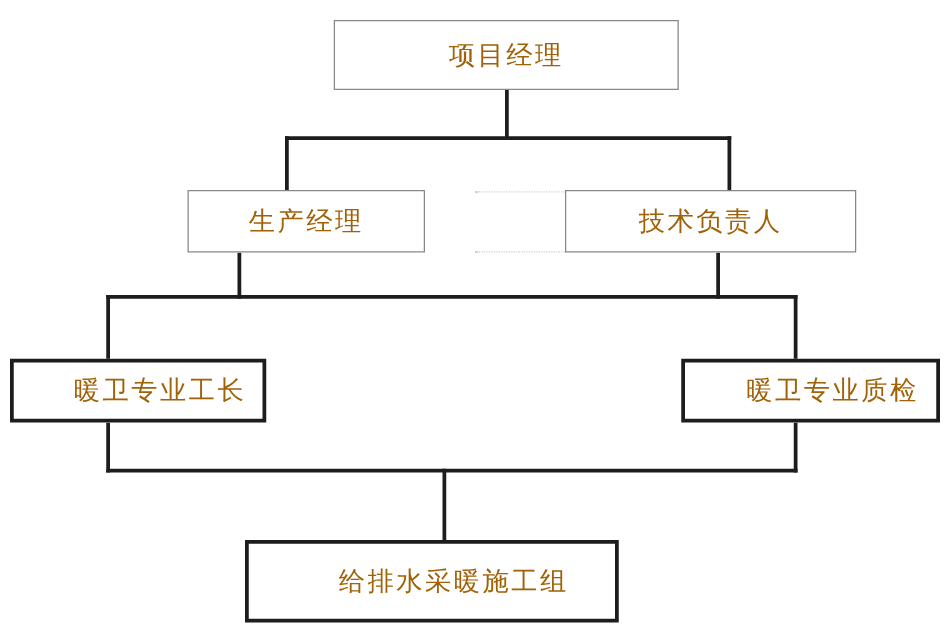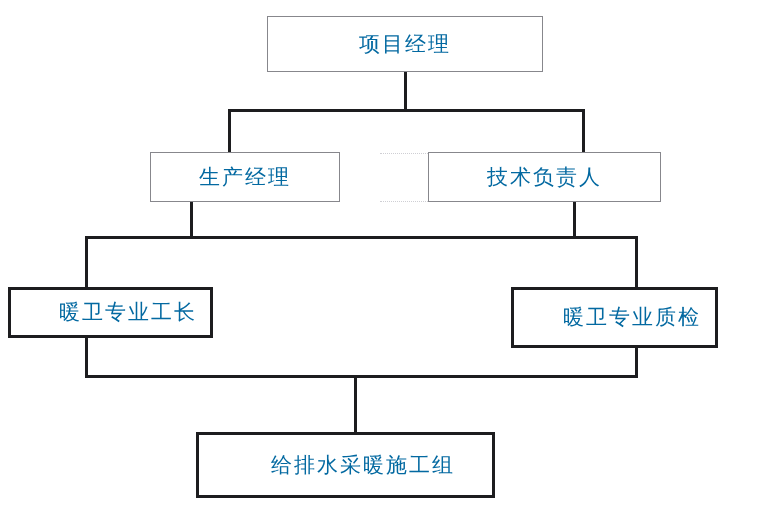--- a/index.html
+++ b/index.html
@@ -25,37 +25,37 @@
     box-sizing: border-box;
     display: flex;
     align-items: center;
     justify-content: center;
     background: #ffffff;
     z-index: 3;
   }
   .node .node-label {
     font-size: 21px;
     letter-spacing: 2px;
-    color: #0369a1;
+    color: #a16207;
     white-space: nowrap;
     line-height: 1;
   }
   .node.thin {
     border: 1.5px solid #87878c;
   }
   .node.thick {
     border: 3px solid #1d1d1f;
     padding-left: 35px;
   }
 
   #node-project-manager   { left: 267px; top: 16px;  width: 276px; height: 56px; }
   #node-production-manager{ left: 150px; top: 152px; width: 190px; height: 50px; }
-  #node-technical-director{ left: 428px; top: 152px; width: 233px; height: 50px; }
+  #node-technical-director{ left: 452px; top: 152px; width: 233px; height: 50px; }
   #node-hvac-foreman      { left: 8px;   top: 287px; width: 205px; height: 51px; }
-  #node-hvac-inspector    { left: 511px; top: 287px; width: 207px; height: 61px; justify-content: center; }
+  #node-hvac-inspector    { left: 545px; top: 287px; width: 207px; height: 51px; justify-content: center; }
   #node-construction-team { left: 196px; top: 432px; width: 299px; height: 66px; align-items: center; }
 
   
   .conn {
     position: absolute;
     background: #1d1d1f;
     z-index: 1;
   }
   .conn.v { width: 3px; }
   .conn.h { height: 3px; }

